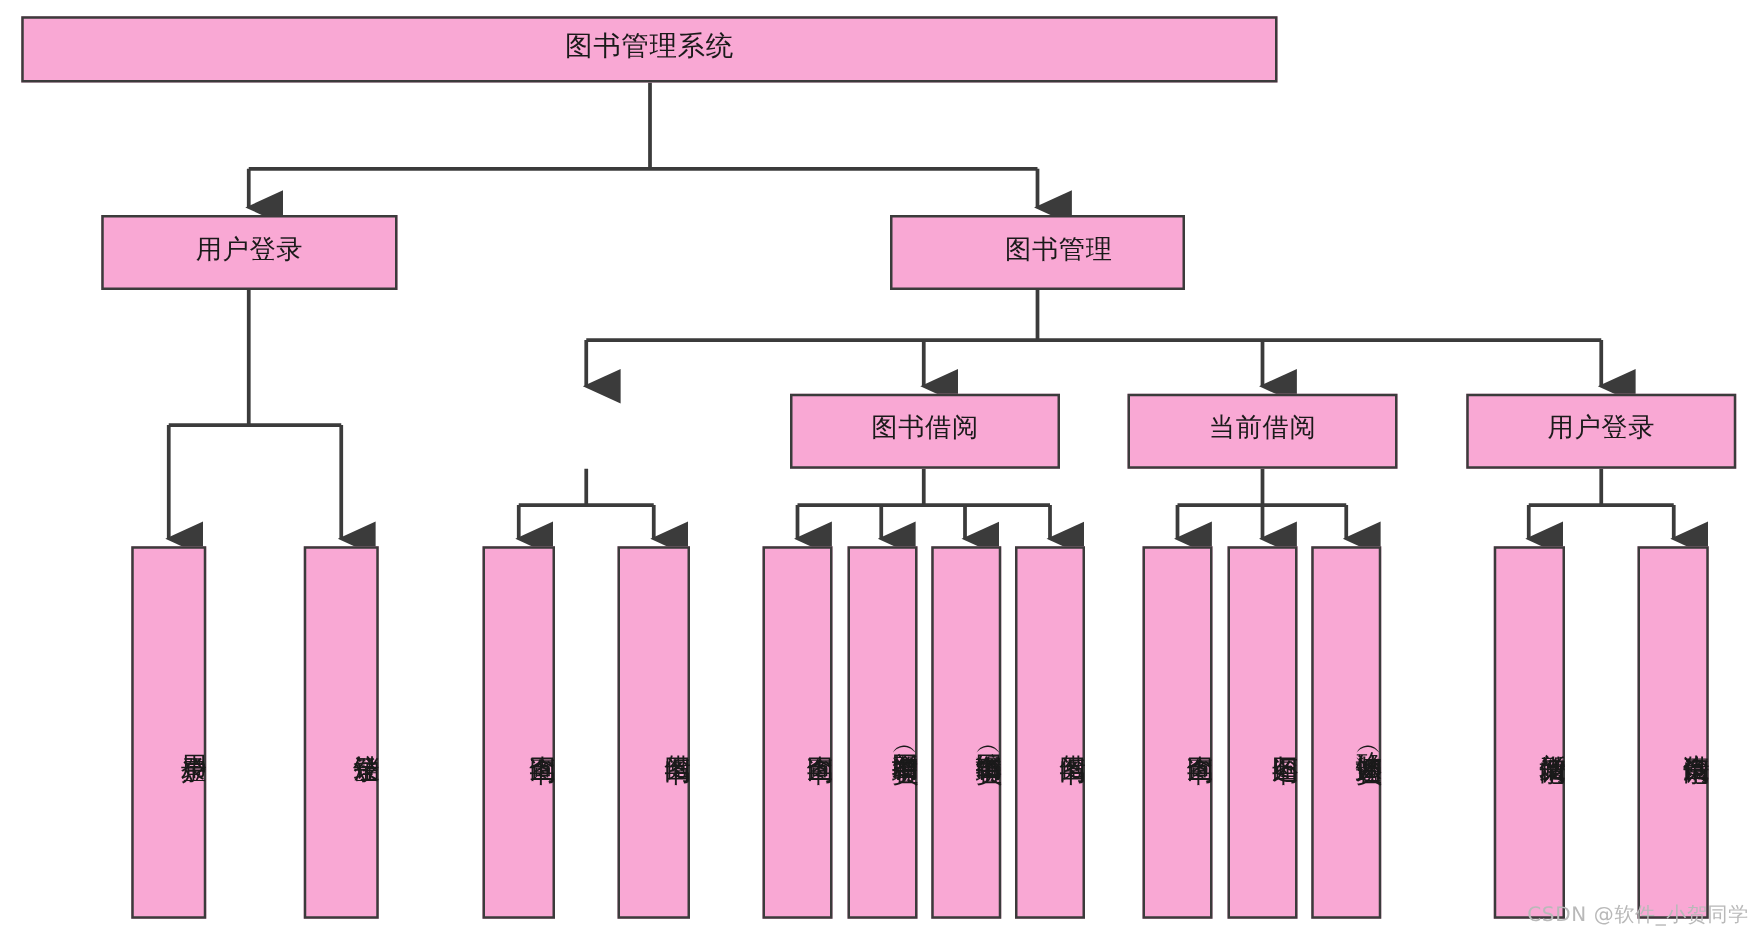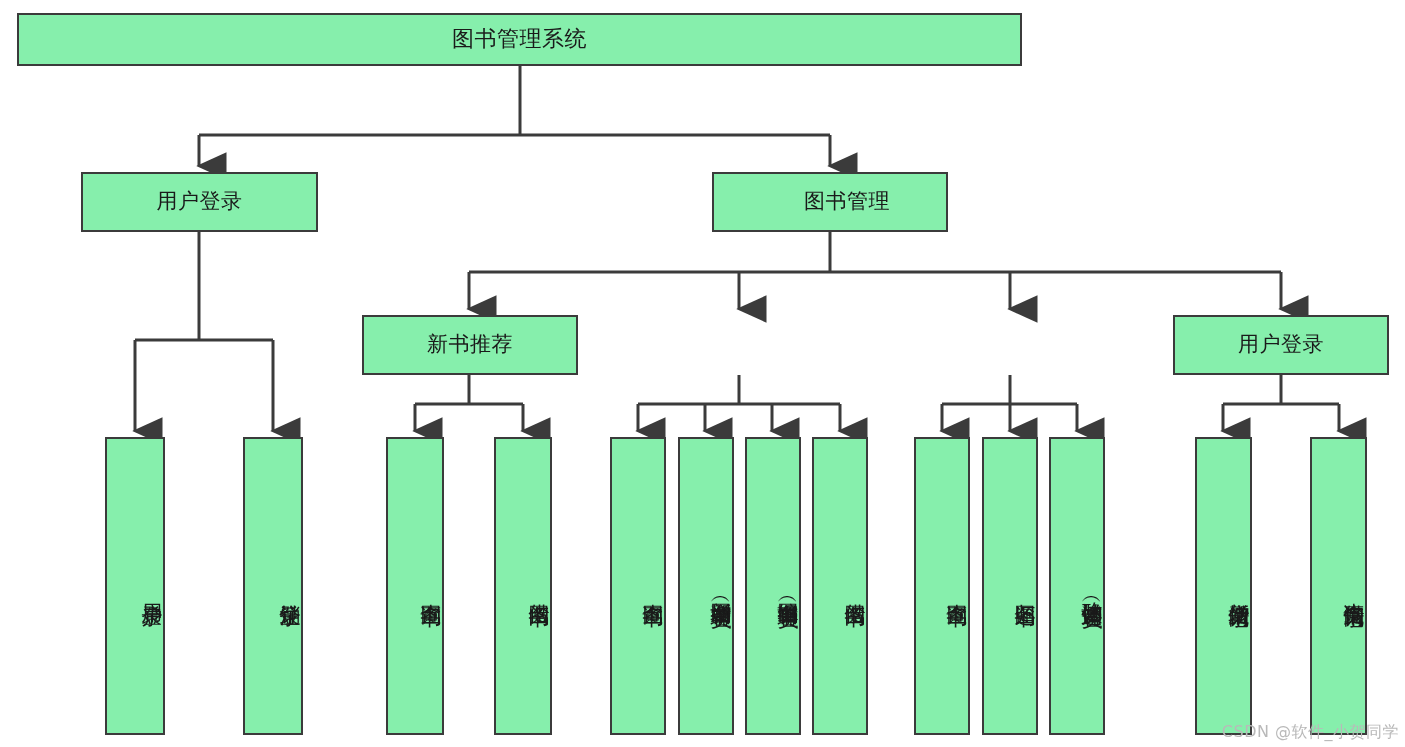--- a/index.html
+++ b/index.html
@@ -10,25 +10,26 @@
     overflow:hidden;
     position:relative;
   }
   #stage{position:absolute;left:0;top:0;width:1405px;height:747px;}
   svg.links{position:absolute;left:0;top:0;width:1405px;height:747px;}
 
   .node{
     position:absolute;
     box-sizing:border-box;
     border:2px solid #3b3b3b;
-    background:#86efac;
+    background:#f9a8d4;
     display:flex;
     align-items:center;
     justify-content:center;
     color:#1a1a1a;
+    font-family:Liberation Mono, monospace;
   }
   .node .lbl{
     display:block;
     text-align:center;
     line-height:1.12;
     letter-spacing:0.5px;
     white-space:pre;
   }
   
   .h-node .lbl{font-size:21px;}
@@ -124,22 +125,25 @@
     <span class="lbl">图书管理系统</span>
   </div>
 
   <div class="node h-node" style="left:81px;top:172px;width:237px;height:60px;">
     <span class="lbl">用户登录</span>
   </div>
   <div class="node h-node" style="left:712px;top:172px;width:236px;height:60px;padding-left:34px;">
     <span class="lbl">图书管理</span>
   </div>
 
-  <div class="node h-node" style="left:362px;top:315px;width:216px;height:60px;">
-    <span class="lbl">新书推荐</span>
+  <div class="node h-node" style="left:632px;top:315px;width:216px;height:60px;">
+    <span class="lbl">图书借阅</span>
+  </div>
+  <div class="node h-node" style="left:902px;top:315px;width:216px;height:60px;">
+    <span class="lbl">当前借阅</span>
   </div>
   <div class="node h-node" style="left:1173px;top:315px;width:216px;height:60px;">
     <span class="lbl">用户登录</span>
   </div>
 
   <div class="node leaf mid" style="left:105px;top:437px;width:60px;height:298px;">
     <span class="lbl">用户登录</span>
   </div>
   <div class="node leaf mid" style="left:243px;top:437px;width:60px;height:298px;">
     <span class="lbl">注销登录</span>

